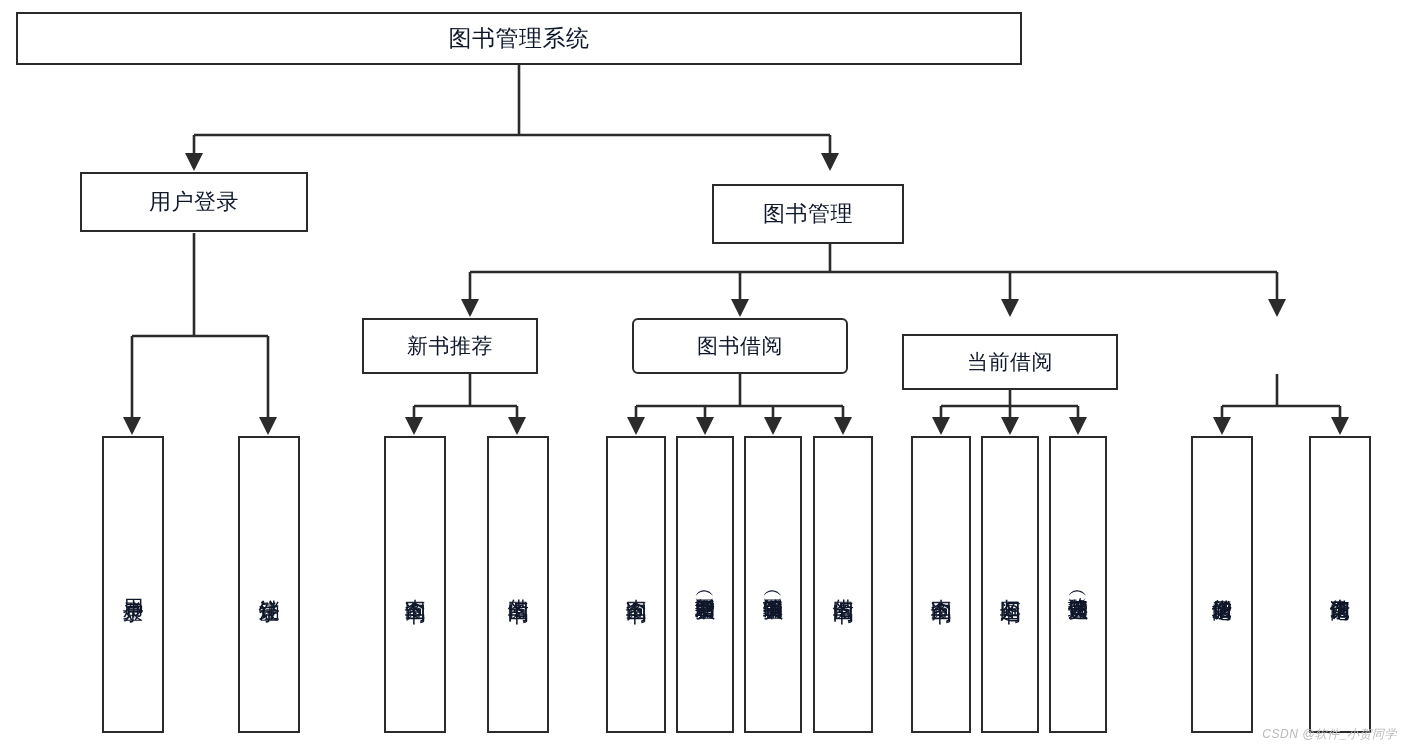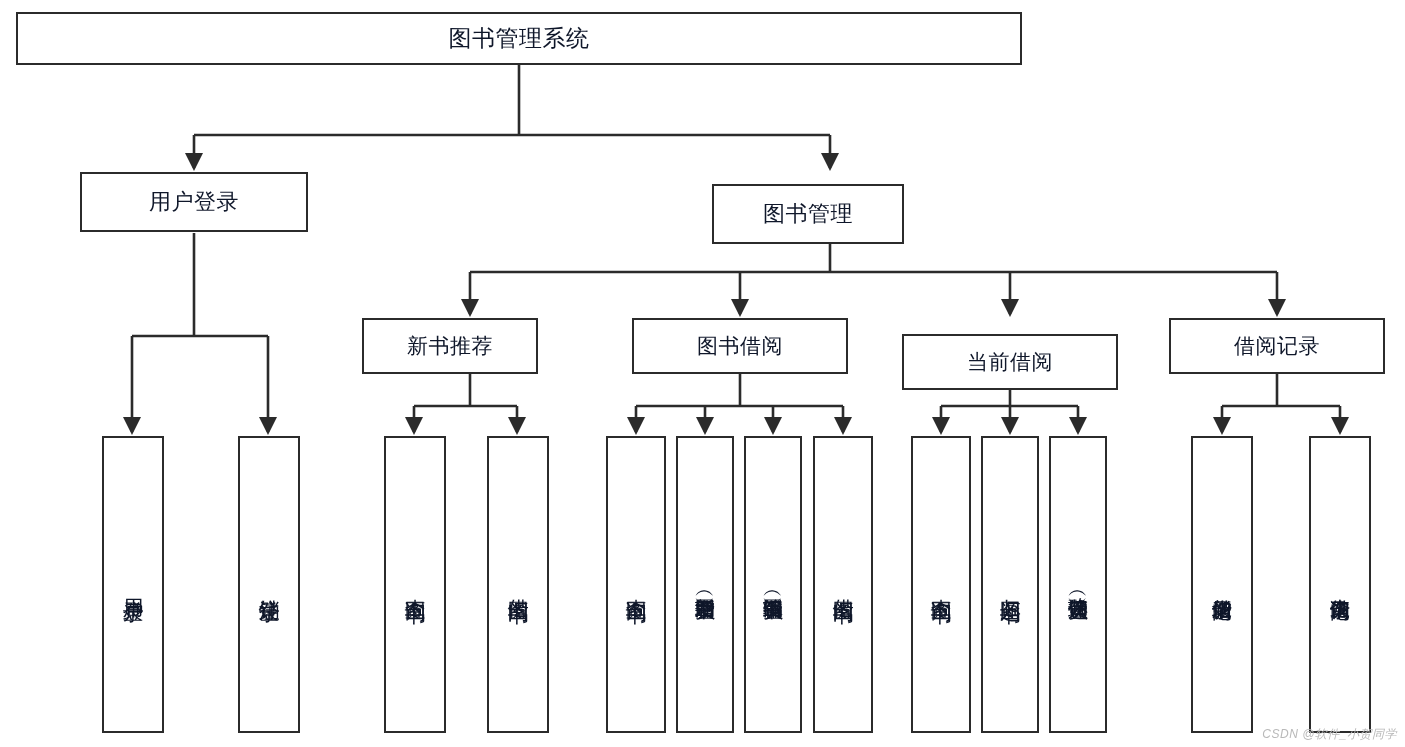--- a/index.html
+++ b/index.html
@@ -146,31 +146,28 @@
   </div>
 
   <div class="node-box node-l2" style="left:712px; top:184px; width:192px; height:60px;">
     <span class="node-label">图书管理</span>
   </div>
 
   <div class="node-box node-l3" style="left:362px; top:318px; width:176px; height:56px;">
     <span class="node-label">新书推荐</span>
   </div>
 
-  <div class="node-box node-l3" style="left:632px; top:318px; width:216px; height:56px;">
+  <div class="node-box node-l3" style="left:632px; top:318px; width:216px; height:56px;border-radius:6px;">
     <span class="node-label">图书借阅</span>
   </div>
 
   <div class="node-box node-l3" style="left:902px; top:334px; width:216px; height:56px;">
     <span class="node-label">当前借阅</span>
   </div>
 
-  <div class="node-box node-l3" style="left:1169px; top:318px; width:216px; height:56px;">
-    <span class="node-label">借阅记录</span>
-  </div>
 
   <div class="node-box node-leaf" style="left:102px; top:436px; width:62px; height:297px;">
     <span class="node-label">用户登录</span>
   </div>
 
   <div class="node-box node-leaf" style="left:238px; top:436px; width:62px; height:297px;">
     <span class="node-label">注销登录</span>
   </div>
 
   <div class="node-box node-leaf" style="left:384px; top:436px; width:62px; height:297px;">

